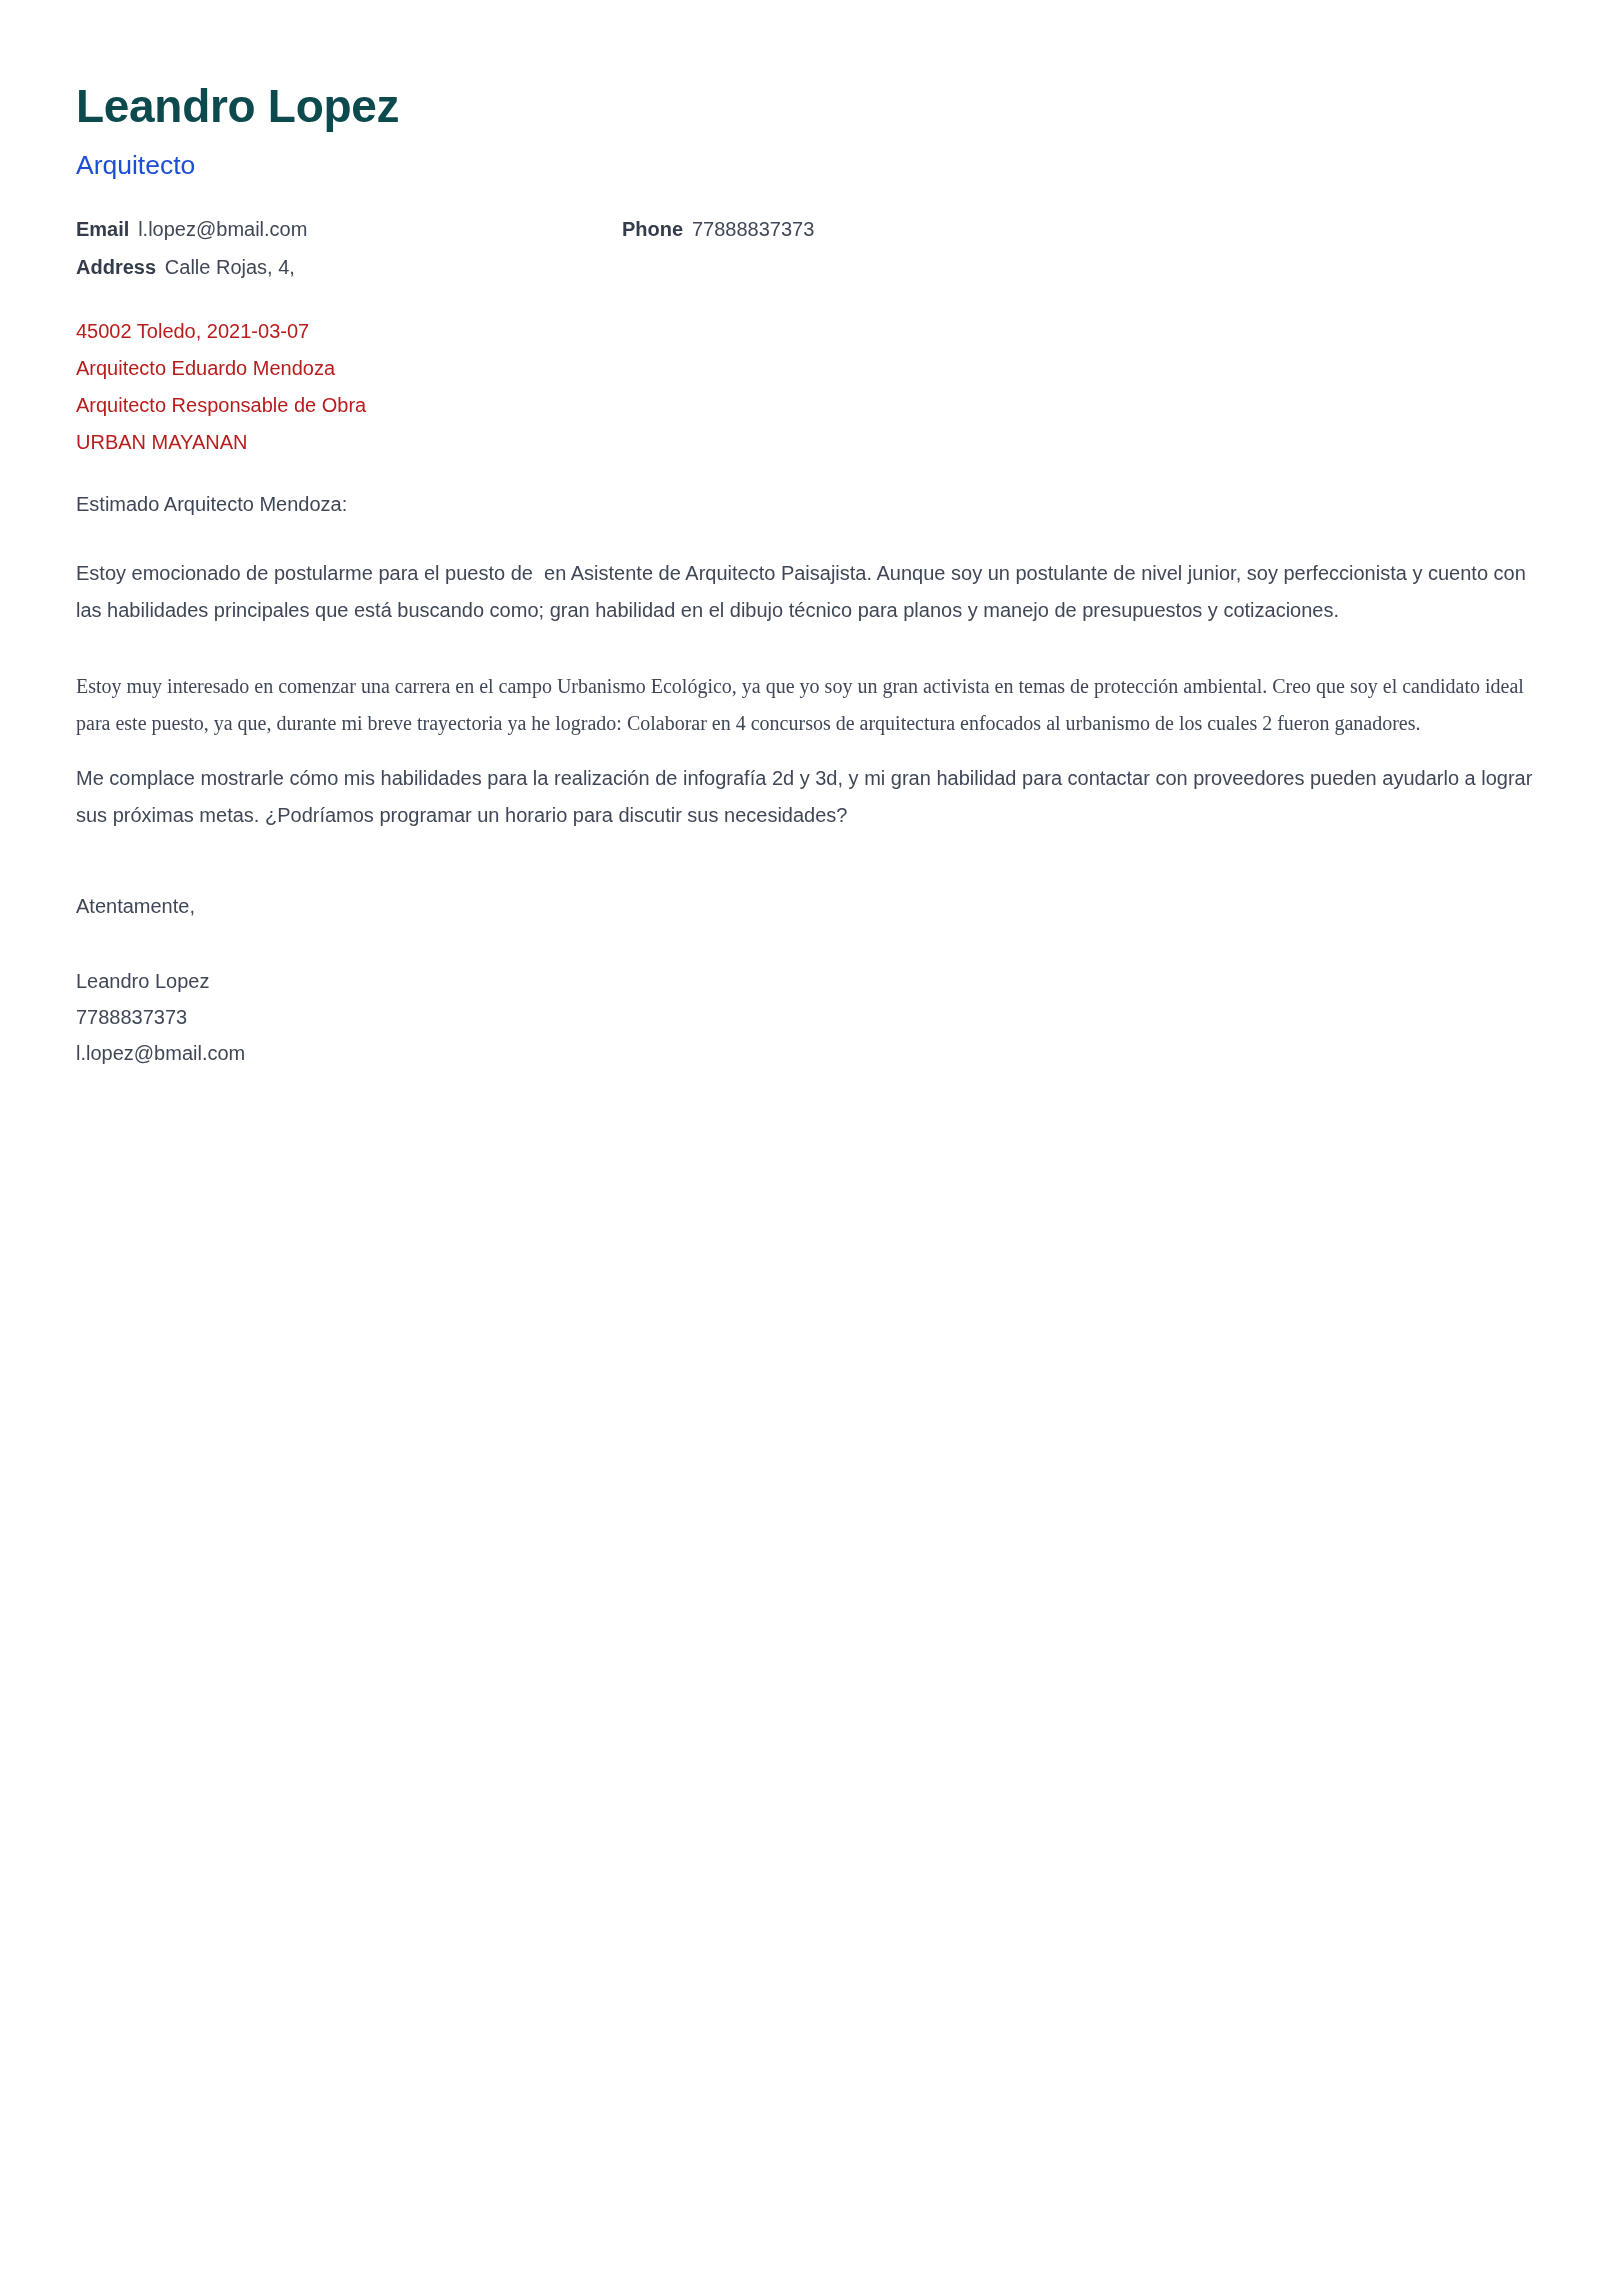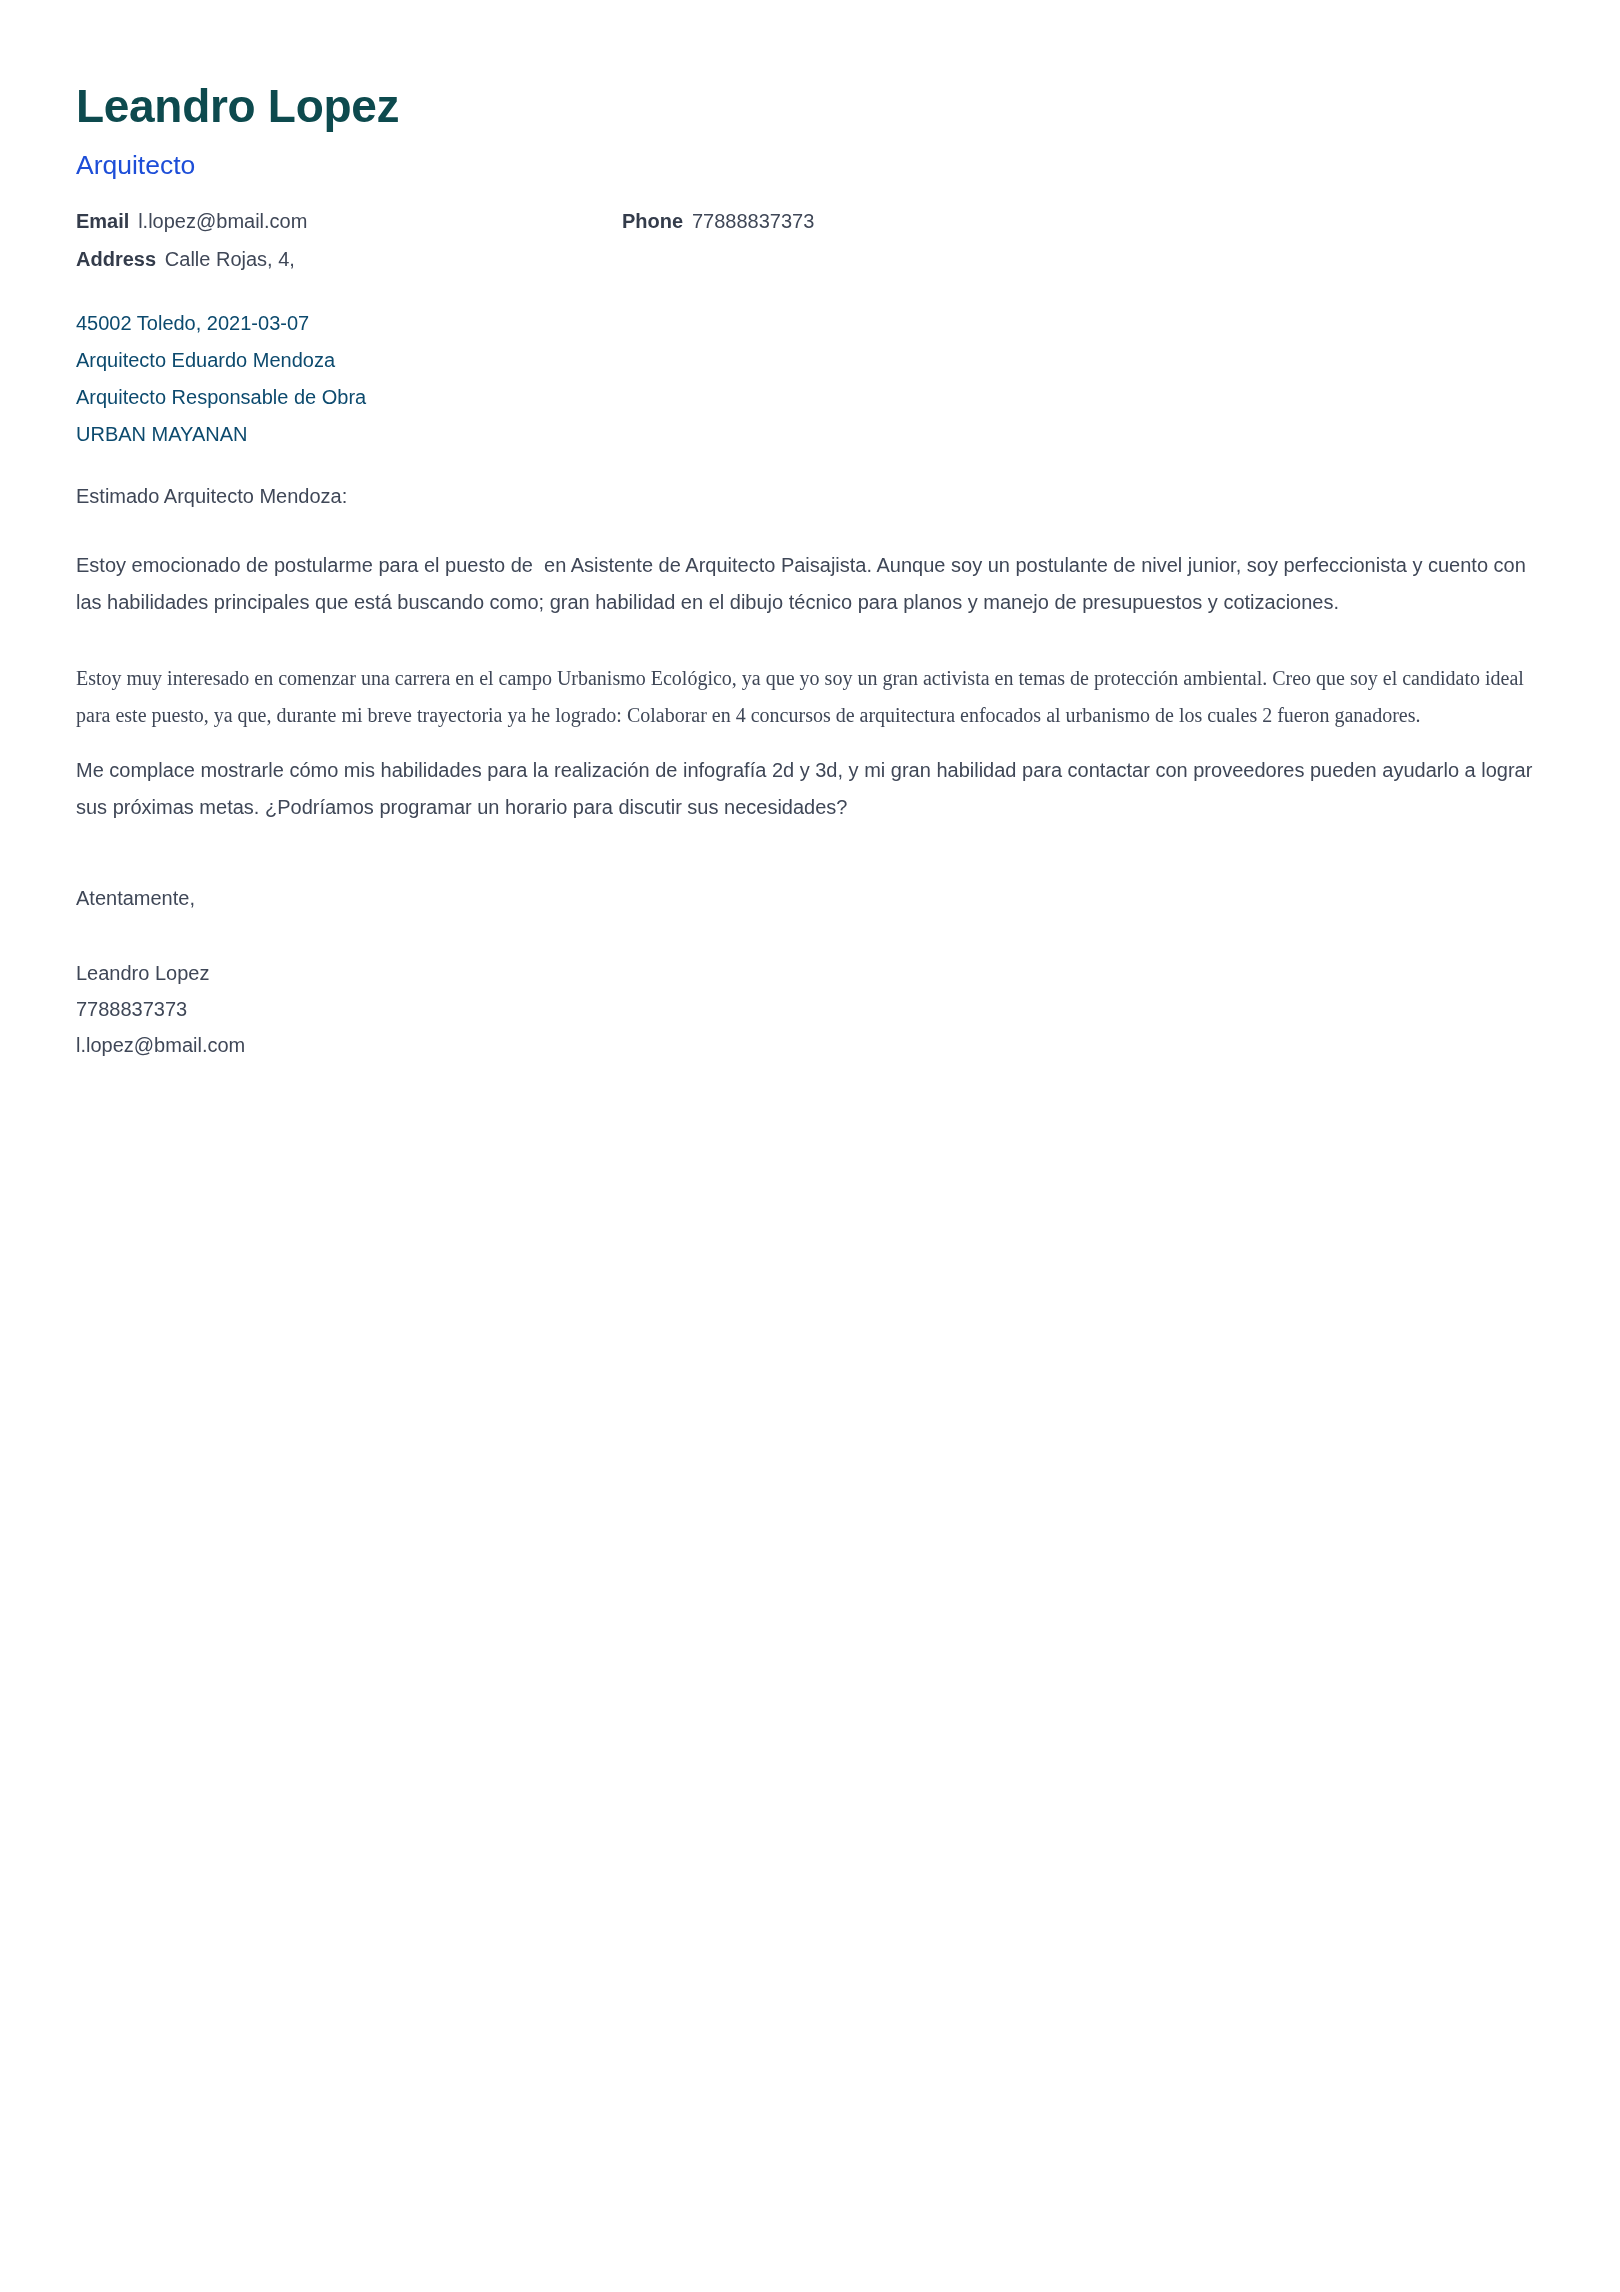--- a/index.html
+++ b/index.html
@@ -44,21 +44,21 @@
     font-size: 26.5px;
     font-weight: normal;
     line-height: 1.2;
     color: #1d4ed8;
     margin: 18.6px 0 0 0;
     white-space: pre;
   }
 
   
   .contact-block {
-    margin-top: 20px;
+    margin-top: 28px;
   }
   .contact-row {
     position: relative;
     height: 38px;
     font-size: 20px;
     color: #3a4250;
     line-height: 38px;
     white-space: nowrap;
   }
   .contact-item {
@@ -77,21 +77,21 @@
     color: #3f4757;
     margin-left: 8.8px;
   }
 
   
   .recipient-block {
     margin-top: 26.5px;
   }
   .recipient-line {
     font-size: 20px;
-    color: #0c4a6e;
+    color: #b91c1c;
     line-height: 37px;
     white-space: pre;
   }
 
   .salutation {
     margin-top: 25.5px;
     font-size: 20px;
     color: #3f4757;
     line-height: 37px;
     white-space: pre;

